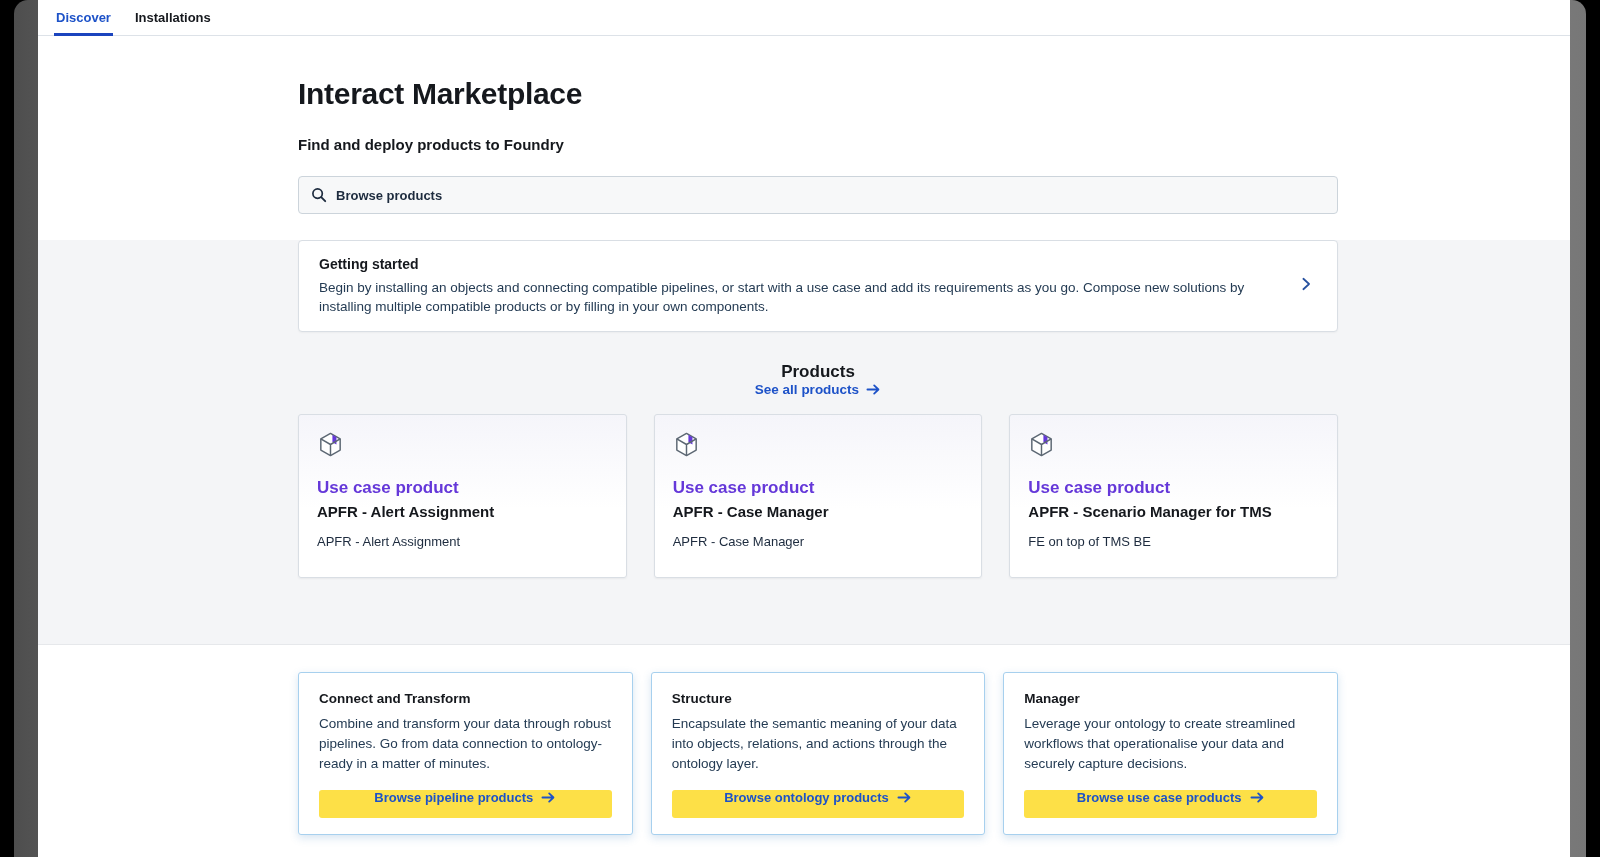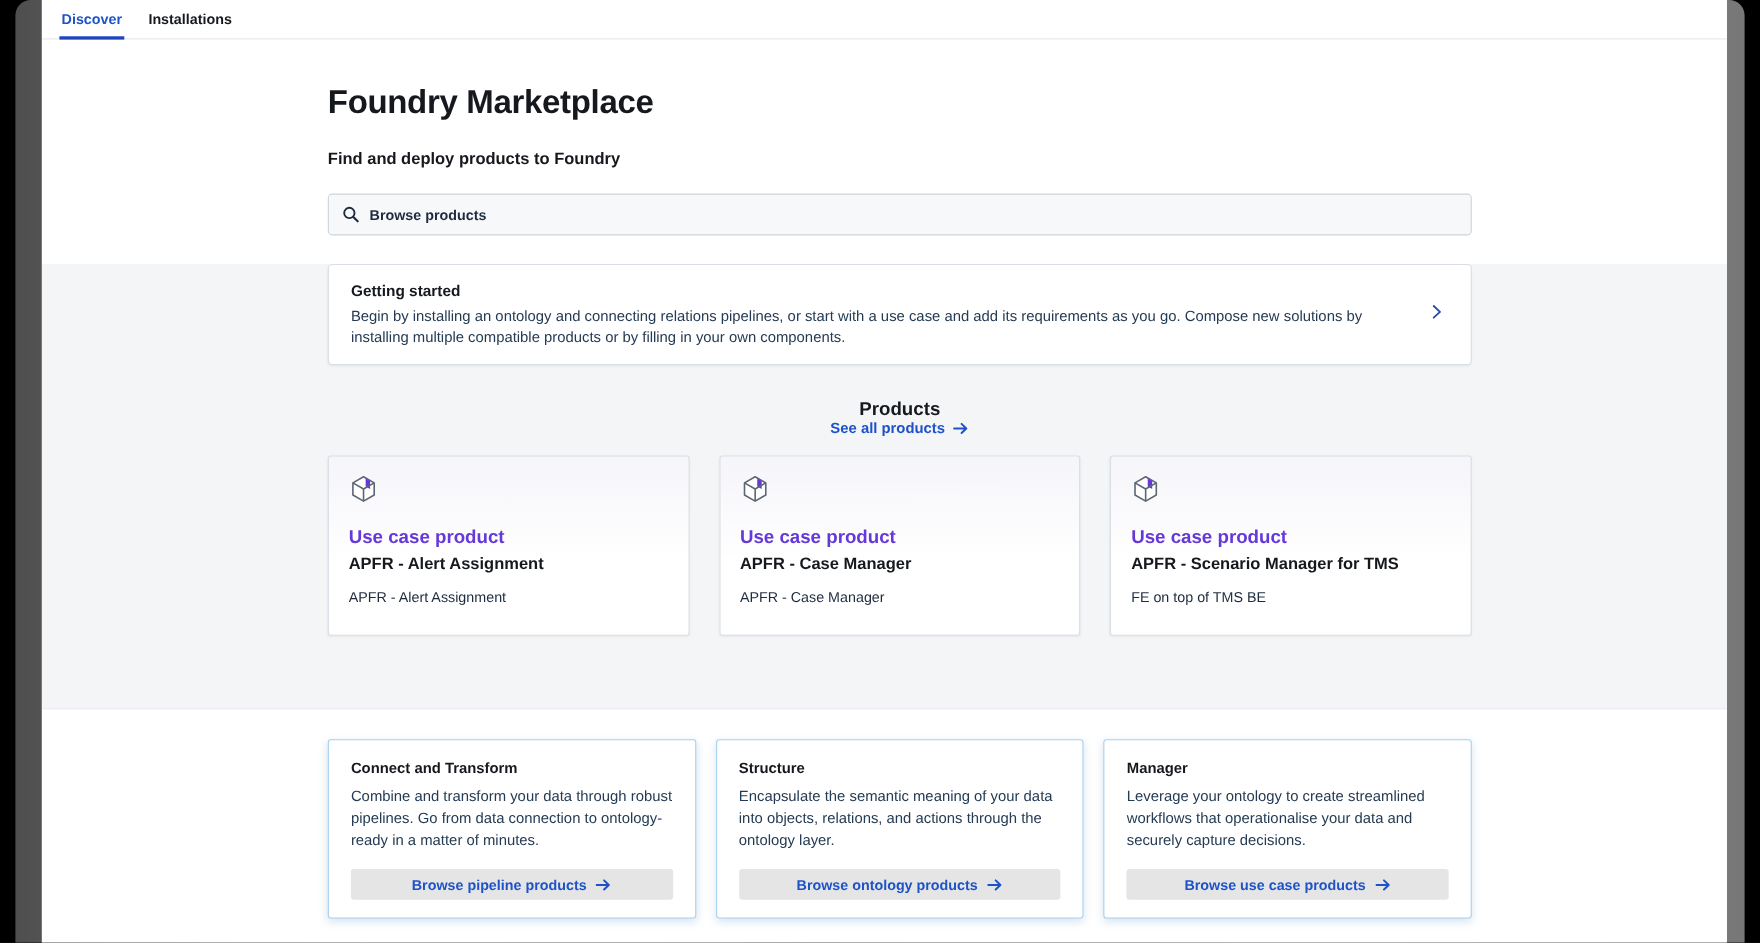--- a/index.html
+++ b/index.html
@@ -52,22 +52,22 @@
   .product-title { margin-top:5px; font-size:15px; font-weight:700; color:#15181d; }
   .product-desc { margin-top:14px; font-size:13px; color:#1d2b3e; }
 
   
   .bottom-section { background:#fff; padding-top:27px; }
   .category-row { display:grid; grid-template-columns:repeat(3,1fr); gap:18px; }
   .category-card { background:#fff; border:1px solid #a7d0ee; border-radius:3px; padding:18px 20px 16px;
     box-shadow:0 3px 8px rgba(70,130,190,.22); }
   .category-title { font-size:13.5px; font-weight:700; color:#15181d; }
   .category-body { margin-top:8px; font-size:13.5px; line-height:20px; color:#243b53; min-height:60px; }
-  .browse-btn { margin-top:16px; width:100%; height:28px; background:#e5e5e5; border:none; border-radius:3px;
-    display:flex; align-items:center; justify-content:center; gap:8px; color:#1d52c8; font-family:"Liberation Sans",sans-serif;
+  .browse-btn { margin-top:16px; width:100%; height:28px; background:#fde047; border:none; border-radius:3px;
+    display:flex; align-items:flex-start; justify-content:center; gap:8px; color:#1d52c8; font-family:"Liberation Sans",sans-serif;
     font-size:13px; font-weight:700; cursor:pointer; }
   .arrow-icon { display:inline-flex; }
 </style>
 </head>
 <body>
 
 <div class="viewport">
   <div class="screen-frame">
     <div class="app">
 
@@ -76,38 +76,38 @@
           <span>Discover</span>
           <div class="tab-underline"></div>
         </div>
         <div class="tab">
           <span>Installations</span>
         </div>
       </div>
 
       <div class="hero">
         <div class="content-col">
-          <h1 class="page-title">Foundry Marketplace</h1>
+          <h1 class="page-title">Interact Marketplace</h1>
           <div class="page-subtitle">Find and deploy products to Foundry</div>
           <div class="searchbox">
             <svg width="16" height="16" viewBox="0 0 16 16">
               <circle cx="6.6" cy="6.6" r="4.7" fill="none" stroke="#1d2b3e" stroke-width="1.7"></circle>
               <line x1="10.2" y1="10.2" x2="14.2" y2="14.2" stroke="#1d2b3e" stroke-width="1.9" stroke-linecap="round"></line>
             </svg>
             <input type="text" placeholder="Browse products" style="">
           </div>
         </div>
       </div>
 
       <div class="band">
         <div class="content-col">
 
           <div class="gs-card">
             <div class="gs-title">Getting started</div>
-            <p class="gs-body">Begin by installing an ontology and connecting relations pipelines, or start with a use case and add its requirements as you go. Compose new solutions by installing multiple compatible products or by filling in your own components.</p>
+            <p class="gs-body">Begin by installing an objects and connecting compatible pipelines, or start with a use case and add its requirements as you go. Compose new solutions by installing multiple compatible products or by filling in your own components.</p>
             <span class="gs-chevron">
               <svg width="14" height="14" viewBox="0 0 16 16">
                 <path d="M5 2 L11.5 8 L5 14" fill="none" stroke="#27519f" stroke-width="2" stroke-linecap="round" stroke-linejoin="round"></path>
               </svg>
             </span>
           </div>
 
           <div class="products-header">
             <div class="products-title">Products</div>
             <a class="see-all">

